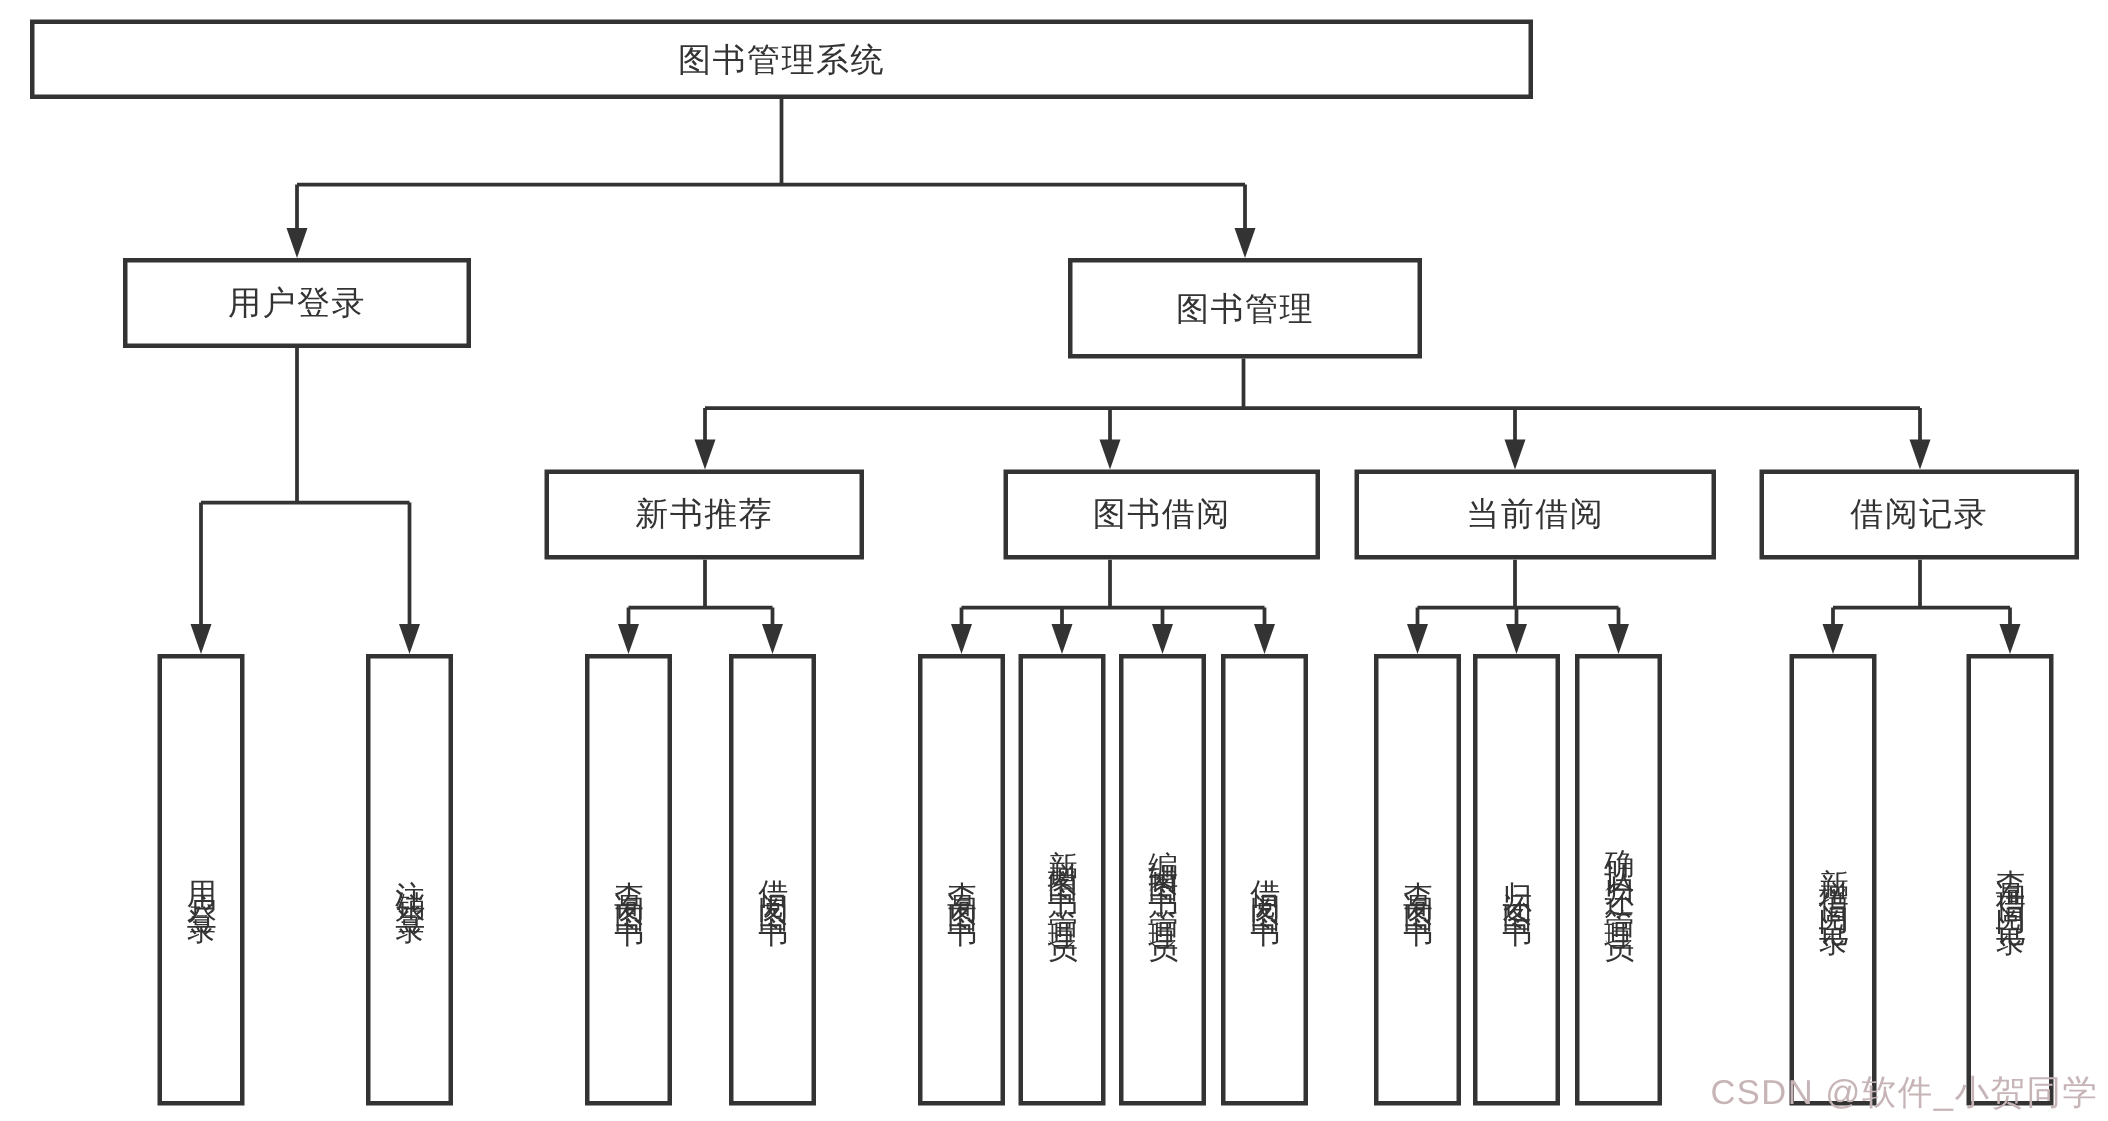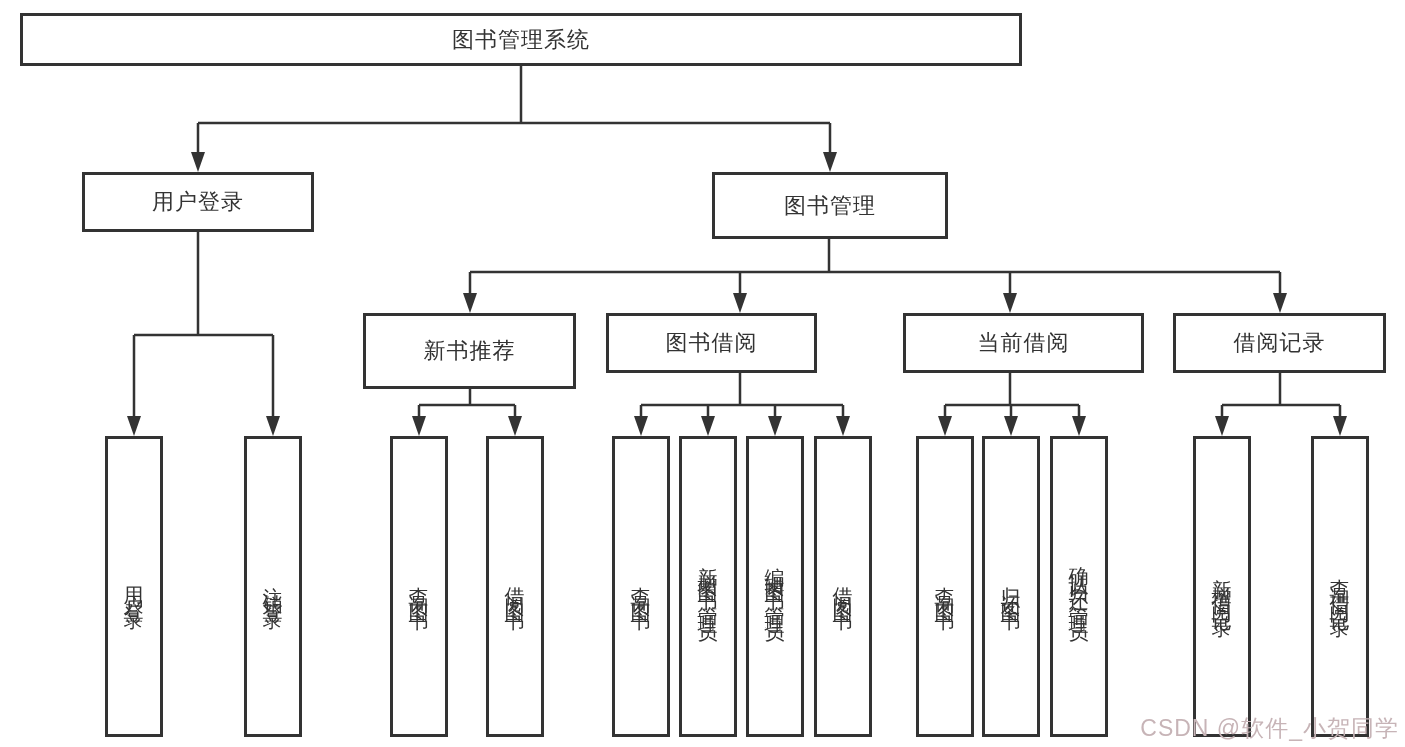--- a/index.html
+++ b/index.html
@@ -95,24 +95,24 @@
     <span>图书管理系统</span>
   </div>
 
   <div class="box h" style="left:82px;top:172px;width:232px;height:60px">
     <span>用户登录</span>
   </div>
   <div class="box h" style="left:712px;top:172px;width:236px;height:67px">
     <span>图书管理</span>
   </div>
 
-  <div class="box h" style="left:363px;top:313px;width:213px;height:76px">
+  <div class="box h" style="left:363px;top:313px;width:213px;height:60px">
     <span>新书推荐</span>
   </div>
-  <div class="box h" style="left:606px;top:313px;width:211px;height:60px">
+  <div class="box h" style="left:669px;top:313px;width:211px;height:60px">
     <span>图书借阅</span>
   </div>
   <div class="box h" style="left:903px;top:313px;width:241px;height:60px">
     <span>当前借阅</span>
   </div>
   <div class="box h" style="left:1173px;top:313px;width:213px;height:60px">
     <span>借阅记录</span>
   </div>
 
   <div class="box v" style="left:105px;top:436px">

